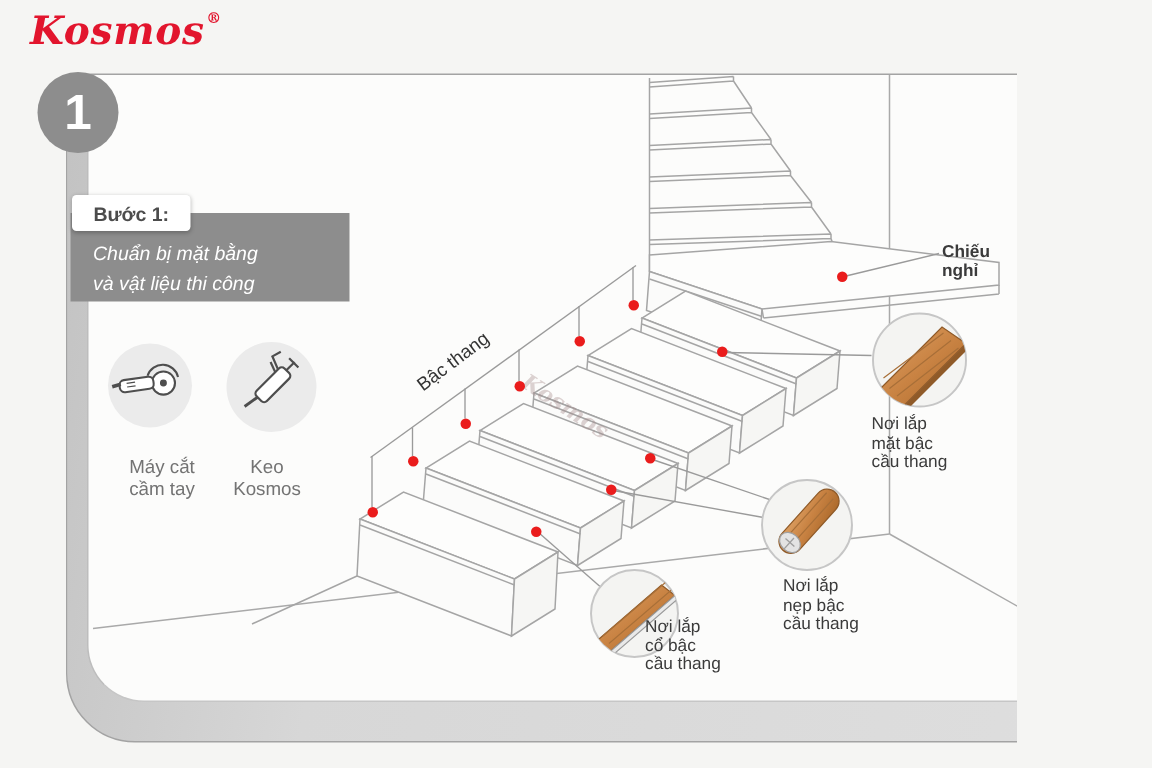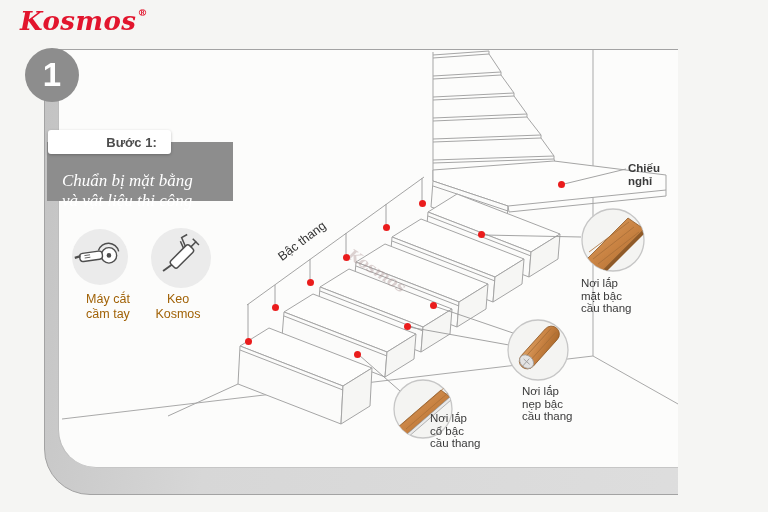--- a/index.html
+++ b/index.html
@@ -15,31 +15,31 @@
         background:linear-gradient(100deg,#c2c2c2 0%,#d7d7d7 30%,#dedede 100%);}
   .panel-inner{position:absolute;left:13px;top:0;right:0;bottom:26px;
         background:#fcfcfb;border-radius:6px 14px 14px 38px;
         border-left:1px solid #bdbdbd;border-bottom:1px solid #c6c6c6;}
   
   .badge{position:absolute;left:25px;top:48px;width:54px;height:54px;border-radius:50%;
         background:#8d8d8d;color:#fff;font-weight:bold;font-size:33px;
         display:flex;align-items:center;justify-content:center;}
   
   .graybox{position:absolute;left:47px;top:142px;width:186px;height:59px;background:#8d8d8d;}
-  .graybox .desc{position:absolute;left:15px;top:29px;color:#fff;font-style:italic;
-        font-size:17px;line-height:20px;white-space:pre-line;font-family:Liberation Serif, serif;}
+  .graybox .desc{position:absolute;left:15px;top:17px;color:#fff;font-style:italic;
+        font-size:13px;line-height:20px;white-space:pre-line;}
   .chip{position:absolute;left:48px;top:130px;width:79px;height:24px;background:#fff;
         border-radius:3px;box-shadow:0 1px 3px rgba(0,0,0,.25);
         display:flex;align-items:center;justify-content:center;
-        font-weight:bold;font-size:13px;color:#4c4c4c;padding-left:44px;}
+        font-weight:bold;font-size:13px;color:#4c4c4c;}
   
   .tool-circle{position:absolute;border-radius:50%;background:#ebebeb;
         display:flex;align-items:center;justify-content:center;}
   .tool-label{position:absolute;width:84px;text-align:center;font-size:12.5px;
-        line-height:15px;white-space:pre-line;color:#a16207;}
+        line-height:15px;white-space:pre-line;color:#737373;margin-top:12px;}
   
   .lbl{position:absolute;font-size:11.5px;line-height:12.5px;color:#3b3b3b;}
   .lbl.center{width:100px;text-align:left;white-space:pre-line;}
   .stair-rot{position:absolute;left:259px;top:234px;width:86px;text-align:center;
         font-size:12.5px;color:#333;transform:rotate(-37deg);}
   .watermark{position:absolute;left:344px;top:262px;font-family:"DejaVu Serif",serif;
         font-style:italic;font-weight:bold;font-size:15px;
         color:rgba(165,140,140,.38);transform:rotate(33deg);}
   .dot{position:absolute;width:7px;height:7px;border-radius:50%;}
   svg.linework{position:absolute;left:0;top:0;}

